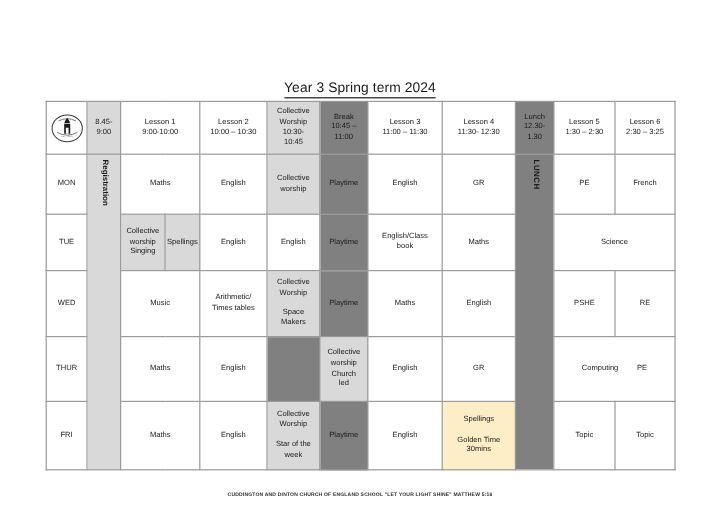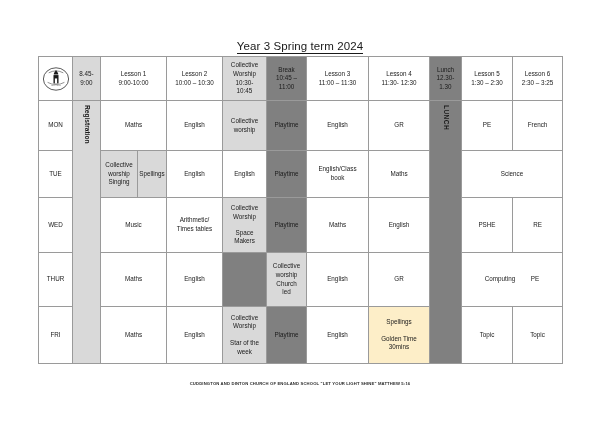--- a/index.html
+++ b/index.html
@@ -14,20 +14,21 @@
     color: #1a1a1a;
     overflow: hidden;
     position: relative;
   }
 
   .page {
     width: 600px;
     height: 358px;
     position: relative;
     box-sizing: border-box;
+    margin-top: 28px;
   }
 
   
   .title-wrap {
     position: absolute;
     left: 0;
     top: 36px;
     width: 600px;
     text-align: center;
   }

